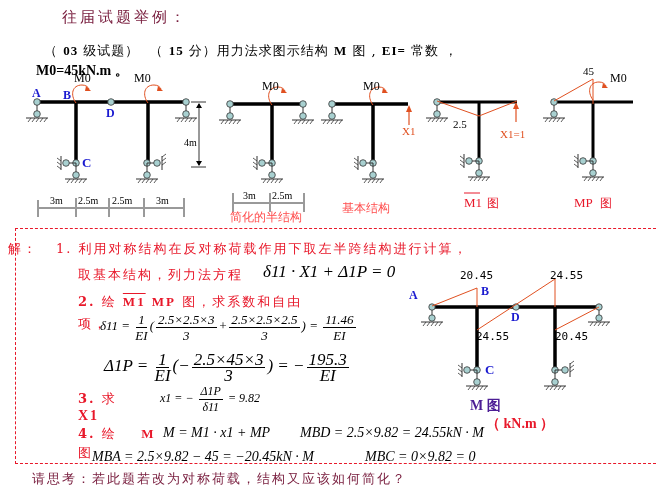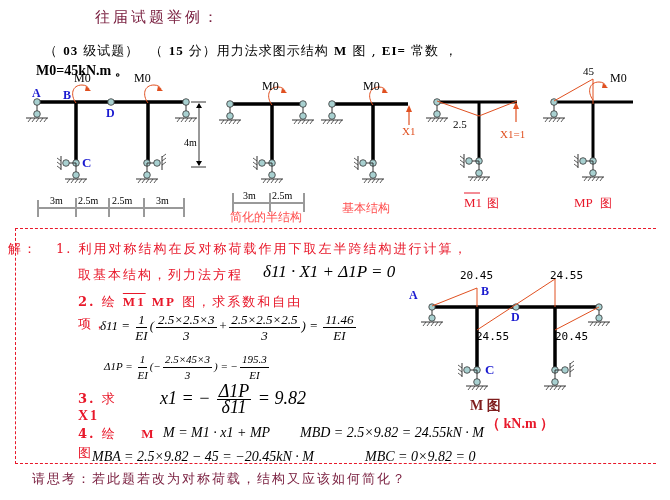--- a/index.html
+++ b/index.html
@@ -1,18 +1,18 @@
 <!DOCTYPE html>
 <html><head>
 <meta charset="utf-8">
 <style>
   html,body{margin:0;padding:0;background:#fff;}
   body{width:670px;height:500px;position:relative;overflow:hidden;font-family:"DejaVu Serif",serif;color:#000;}
   .abs{position:absolute;white-space:nowrap;}
-  .title{left:62px;top:8px;font-size:15px;color:#7a2040;letter-spacing:3px;margin-left:33px;}
+  .title{left:62px;top:8px;font-size:15px;color:#7a2040;letter-spacing:3px;}
   .problem{left:44px;top:42px;font-size:13px;letter-spacing:1px;}
   .problem b{font-family:"Liberation Serif",serif;}
   .m0line{left:36px;top:62px;font-size:14px;font-weight:bold;font-family:"Liberation Serif",serif;}
   .sol{font-size:13px;color:#e8182a;letter-spacing:2px;}
   .math{font-family:"Liberation Serif",serif;font-size:14px;color:#000;font-style:italic;}
   .frac{display:inline-flex;flex-direction:column;align-items:center;vertical-align:middle;margin:0 2px;}
   .frac .num{border-bottom:1px solid #000;padding:0 2px;line-height:15px;}
   .frac .den{line-height:15px;}
   .dashbox{position:absolute;left:15px;top:228px;width:640px;height:234px;border:1.5px dashed #e8182a;border-right:none;border-left:1.5px dashed #e8182a;}
   .bold{font-weight:bold;}
@@ -206,39 +206,39 @@
     </span>+<span class="frac">
       <span class="num">2.5×2.5×2.5</span>
       <span class="den">3</span>
     </span>) =
   <span class="frac">
       <span class="num">11.46</span>
       <span class="den">EI</span>
     </span>
 </div>
 
-<div class="abs math" style="left:104px;top:352px;font-size:11px;">
+<div class="abs math" style="left:104px;top:352px;font-size:17px;">
   <span>Δ1P =</span>
   <span class="frac">
       <span class="num">1</span>
       <span class="den">EI</span>
     </span>(−<span class="frac">
       <span class="num">2.5×45×3</span>
       <span class="den">3</span>
     </span>) = −<span class="frac">
       <span class="num">195.3</span>
       <span class="den">EI</span>
     </span>
 </div>
 
 <div class="abs sol" style="left:78px;top:390px;">
   <b>3.</b> <span>求</span>
 </div>
 <div class="abs sol bold" style="left:78px;top:408px;font-family:'Liberation Serif',serif;font-size:14px;">X1</div>
-<div class="abs math" style="left:160px;top:384px;font-size:18px;">
+<div class="abs math" style="left:160px;top:384px;font-size:12px;">
   <span>x1 = −</span>
   <span class="frac">
       <span class="num">Δ1P</span>
       <span class="den">δ11</span>
     </span>
   <span>= 9.82</span>
 </div>
 
 <div class="abs sol" style="left:78px;top:425px;">
   <b>4.</b> <span>绘</span>
@@ -273,16 +273,16 @@
   <line x1="155" y1="68" x2="199" y2="45" stroke="#e05020" stroke-width="1"></line>
   <text x="60" y="17" font-size="11" style="font-family:'DejaVu Sans Mono',monospace">20.45</text>
   <text x="150" y="17" font-size="11" style="font-family:'DejaVu Sans Mono',monospace">24.55</text>
   <text x="76" y="78" font-size="11" style="font-family:'DejaVu Sans Mono',monospace">24.55</text>
   <text x="155" y="78" font-size="11" style="font-family:'DejaVu Sans Mono',monospace">20.45</text>
   <text x="9" y="37" font-size="12" fill="#1a1ad0" font-weight="bold">A</text>
   <text x="81" y="33" font-size="12" fill="#1a1ad0" font-weight="bold">B</text>
   <text x="111" y="59" font-size="12" fill="#1a1ad0" font-weight="bold">D</text>
   <text x="85" y="112" font-size="13" fill="#1a1ad0" font-weight="bold">C</text>
 </svg>
-<div class="abs" style="left:470px;top:397px;font-size:14px;color:#7f1d1d;font-weight:bold;font-family:'Liberation Serif',serif;">M 图</div>
+<div class="abs" style="left:470px;top:397px;font-size:14px;color:#4c1d95;font-weight:bold;font-family:'Liberation Serif',serif;">M 图</div>
 <div class="abs" style="left:486px;top:415px;font-size:14px;color:#e8182a;font-weight:bold;font-family:'Liberation Serif',serif;">（ kN.m ）</div>
 
 <div class="abs" style="left:32px;top:470px;font-size:13px;color:#7a2040;letter-spacing:2px;">请思考：若此题若改为对称荷载，结构又应该如何简化？</div>
 
 </body></html>

